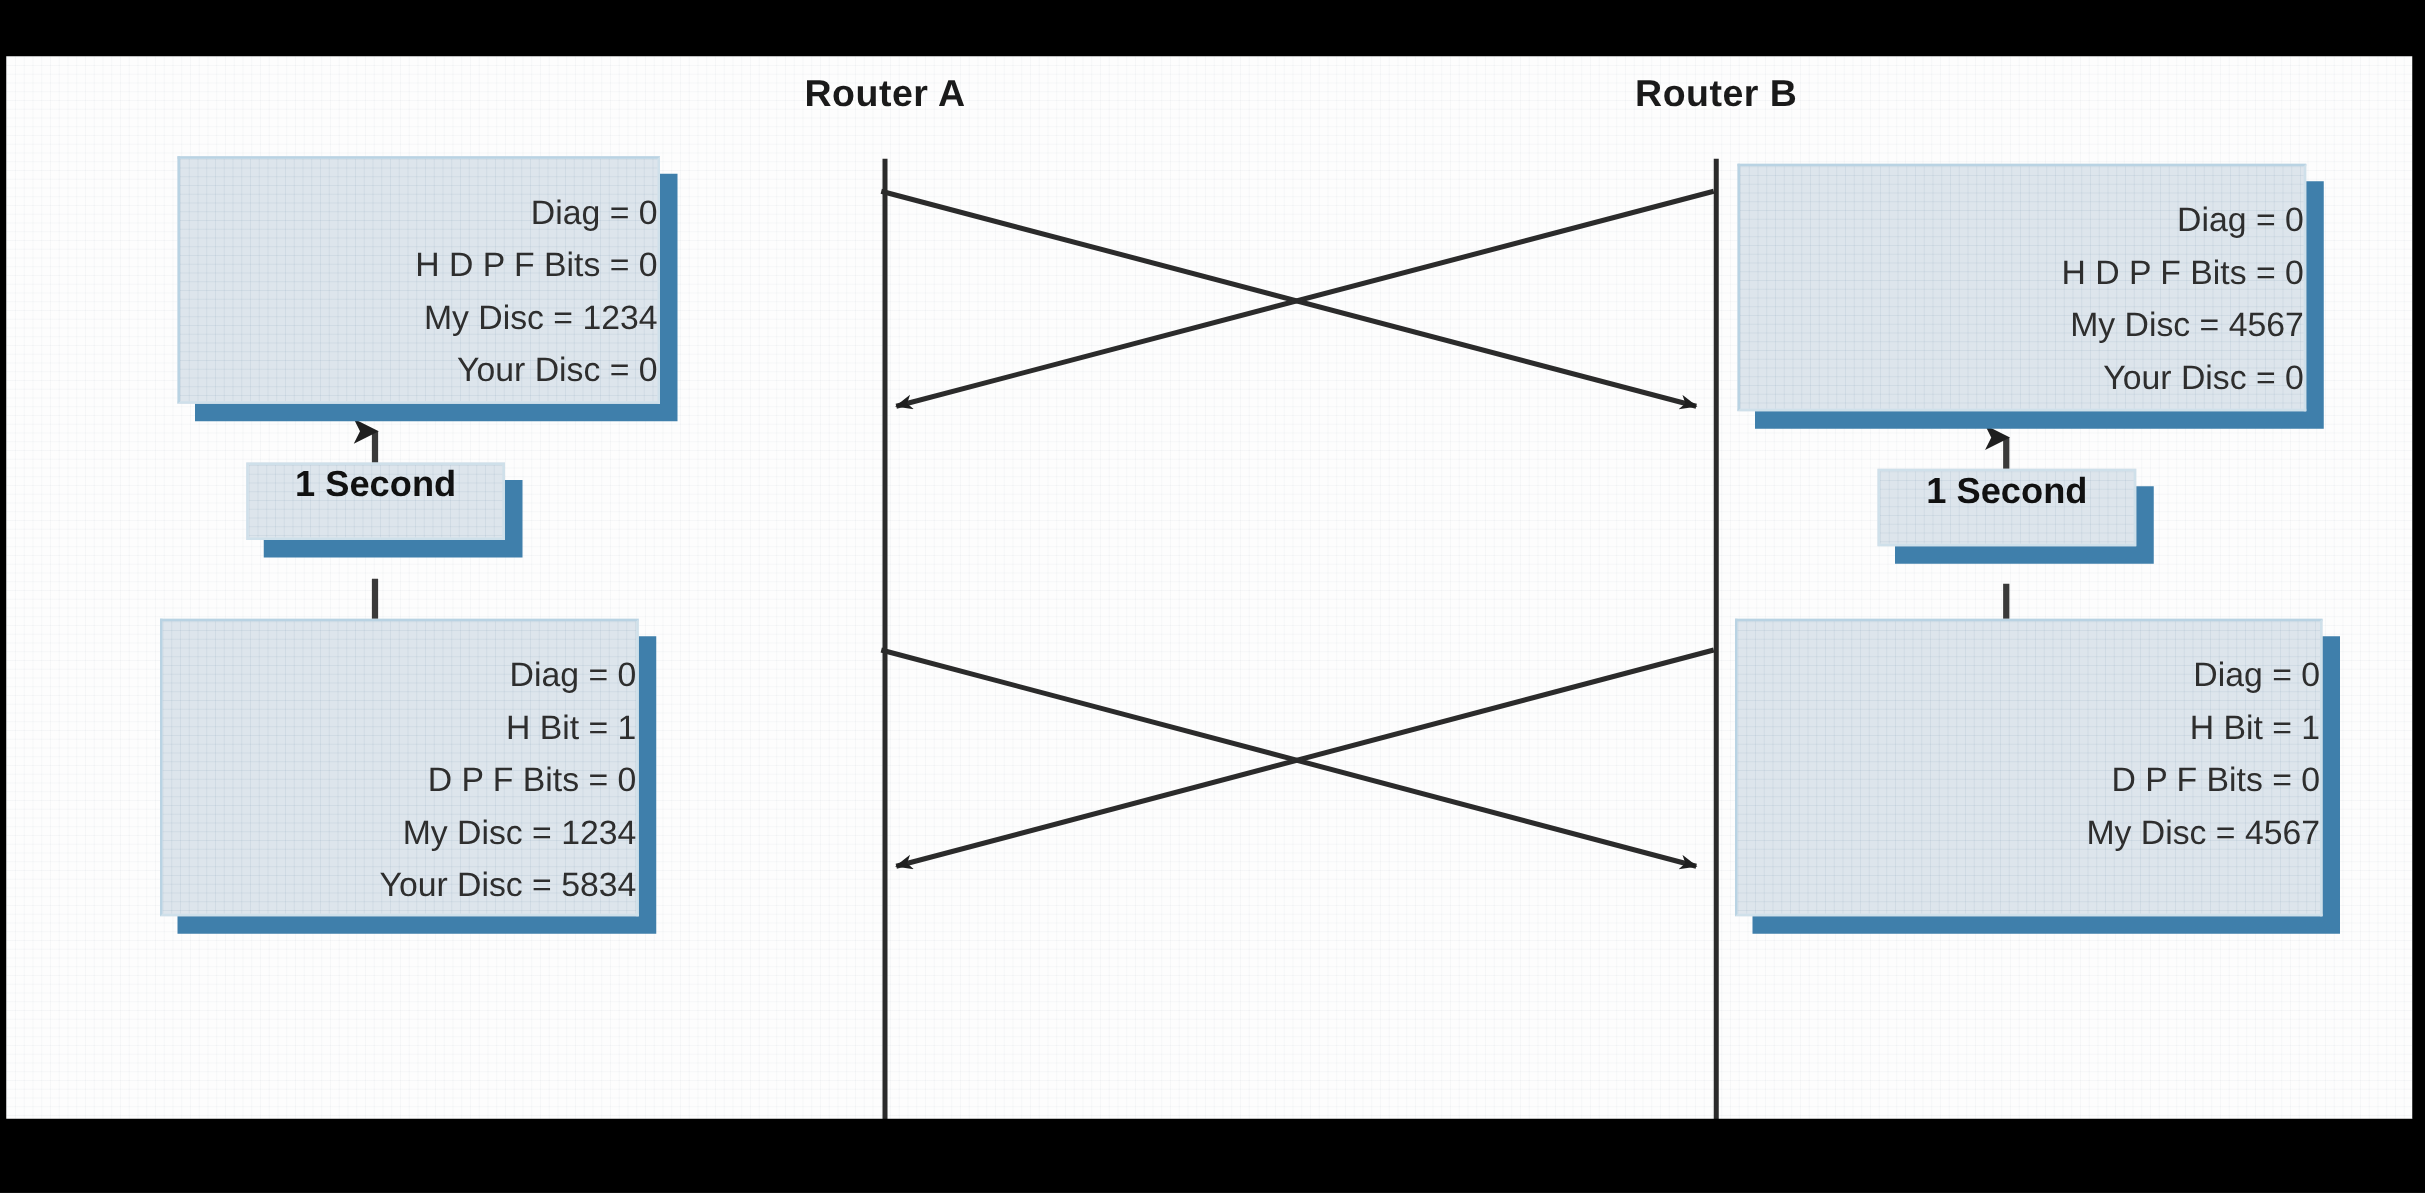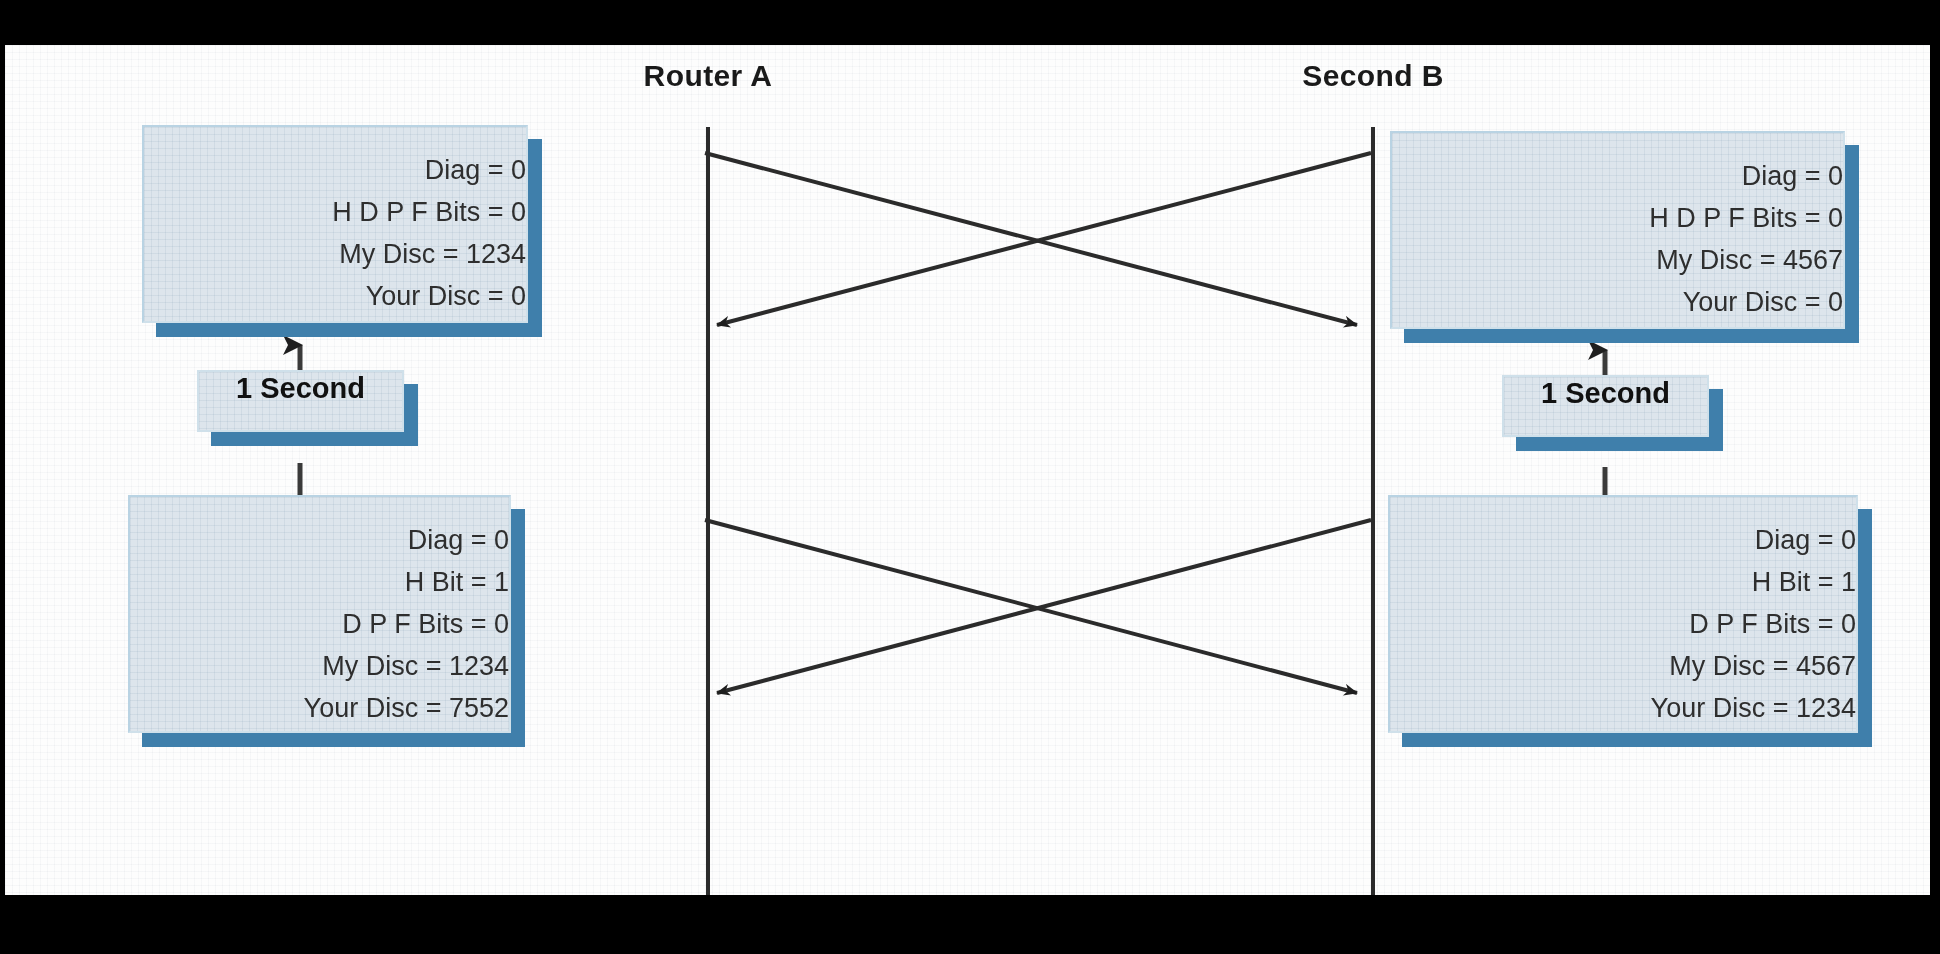--- a/index.html
+++ b/index.html
@@ -108,21 +108,21 @@
       <line x1="295" y1="418" x2="295" y2="510" stroke="#3a3a3a" stroke-width="5" marker-end="url(#arrowV)"></line>
 
       <line x1="1600" y1="400" x2="1600" y2="305" stroke="#3a3a3a" stroke-width="5" marker-end="url(#arrowV)"></line>
       <line x1="1600" y1="422" x2="1600" y2="512" stroke="#3a3a3a" stroke-width="5" marker-end="url(#arrowV)"></line>
     </svg>
 
     <div class="router-line" style="left:701px;top:82px;height:813px;"></div>
     <div class="router-line" style="left:1366px;top:82px;height:813px;"></div>
 
     <div class="router-label" style="left:703px;top:14px;">Router A</div>
-    <div class="router-label" style="left:1368px;top:14px;">Second B</div>
+    <div class="router-label" style="left:1368px;top:14px;">Router B</div>
 
     <div class="box-wrap" style="left:137px;top:80px;width:386px;height:198px;">
       <div class="box-shadow"></div>
       <div class="box-face">
         <div class="box-lines">
           <div class="box-line">Diag = 0</div>
           <div class="box-line">H D P F Bits = 0</div>
           <div class="box-line">My Disc = 1234</div>
           <div class="box-line">Your Disc = 0</div>
         </div>
@@ -156,34 +156,33 @@
     </div>
 
     <div class="box-wrap" style="left:123px;top:450px;width:383px;height:238px;">
       <div class="box-shadow"></div>
       <div class="box-face">
         <div class="box-lines">
           <div class="box-line">Diag = 0</div>
           <div class="box-line">H Bit = 1</div>
           <div class="box-line">D P F Bits = 0</div>
           <div class="box-line">My Disc = 1234</div>
-          <div class="box-line">Your Disc = 7552</div>
+          <div class="box-line">Your Disc = 5834</div>
         </div>
       </div>
     </div>
 
     <div class="box-wrap" style="left:1383px;top:450px;width:470px;height:238px;">
       <div class="box-shadow"></div>
       <div class="box-face">
         <div class="box-lines">
           <div class="box-line">Diag = 0</div>
           <div class="box-line">H Bit = 1</div>
           <div class="box-line">D P F Bits = 0</div>
           <div class="box-line">My Disc = 4567</div>
-          <div class="box-line">Your Disc = 1234</div>
         </div>
       </div>
     </div>
 
   </div>
 
   <div id="right-band"></div>
   <div id="bottom-band"></div>
 
 </div>

